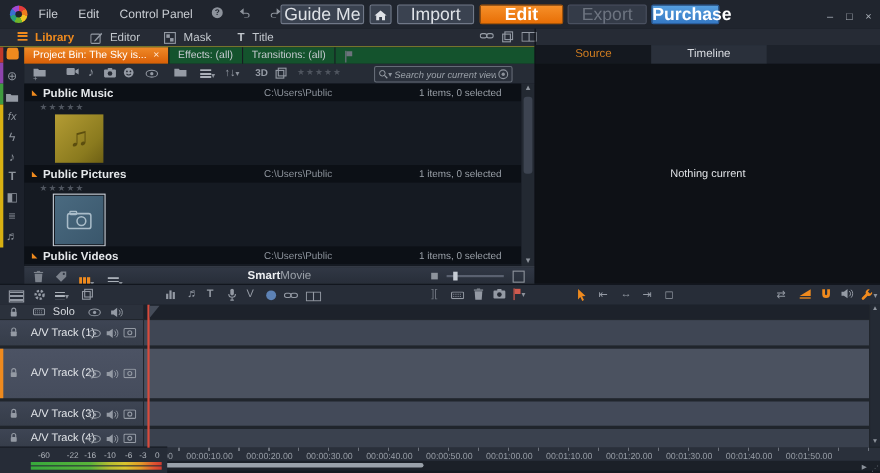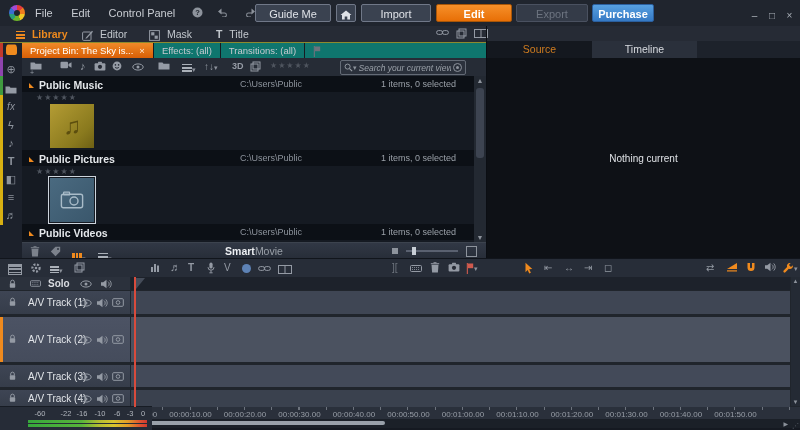--- a/index.html
+++ b/index.html
@@ -10,42 +10,42 @@
   .ic svg{display:block;}
   .orange{color:#ef8a1e;}
 
   
   .titlebar{left:0;top:0;width:800px;height:26px;background:#20252e;border-bottom:1px solid #121620;}
   .logo{left:9px;top:5px;width:16px;height:16px;border-radius:50%;
         background:conic-gradient(#e23b3b 0 14%,#f07c1e 14% 28%,#f2c724 28% 43%,#6fb52a 43% 58%,#2a9e7a 58% 72%,#3a6fd0 72% 86%,#a24ad2 86% 100%);}
   .logo::after{content:"";position:absolute;left:5px;top:5px;width:6px;height:6px;border-radius:50%;background:#20252e;}
   .menu{font-size:11px;color:#c8ccd2;padding:0 7px;line-height:26px;display:inline-block;}
   .tb-ico{font-size:11px;color:#8d939c;margin:0 5px;}
-  .btn{position:absolute;top:4px;height:18px;line-height:18px;text-align:center;font-size:11px;
+  .btn{position:absolute;top:4px;height:18px;line-height:18px;text-align:center;font-size:16px;
        border-radius:2px;box-sizing:border-box;}
   .btn-dark{background:#3a4250;border:1px solid #707888;color:#dfe2e7;}
   .btn-orange{background:linear-gradient(#f6902a,#e86f06);color:#fff;font-weight:bold;border:1px solid #a85608;}
   .btn-dim{background:#343b48;border:1px solid #4a5160;color:#6d7480;}
   .btn-blue{background:linear-gradient(#57a0e0,#3579c4);color:#fff;font-weight:bold;border:1px solid #2b5f9e;}
   .winctl{font-size:10px;color:#aab0b8;width:13px;text-align:center;display:inline-block;}
 
   
   .maintabs{left:0;top:26px;width:800px;height:16px;background:#262b35;}
   .mtab{position:absolute;top:0;height:16px;font-size:10.5px;line-height:16px;color:#c2c7cd;}
   .mtab .lbl{margin-left:4px;}
   .mtab.active{color:#ef8a1e;}
   .yellowline{left:0;top:42px;width:486px;height:1px;background:#8d8a2e;}
 
   
   .sidebar{left:0;top:43px;width:22px;height:215px;background:#1c212b;border-right:1px solid #11151c;}
   .sstrip{position:absolute;left:0;width:3px;}
   .sideico{position:absolute;left:0;width:22px;text-align:center;font-size:11px;color:#8d939c;}
 
   
-  .bintabs{left:22px;top:43px;width:464px;height:15px;background:#0f766e;display:flex;align-items:center;}
+  .bintabs{left:22px;top:43px;width:464px;height:15px;background:#14532d;display:flex;align-items:center;}
   .btab{height:15px;line-height:15px;font-size:9.5px;padding:0 8px;color:#c6cad0;border-right:1px solid #171b22;}
   .btab.active{background:linear-gradient(#f08a28,#d95f06);color:#fff;}
   .btab .x{margin-left:6px;color:#ffe9d6;}
 
   
   .libtoolbar{left:22px;top:58px;width:464px;height:18px;background:#262c36;border-bottom:1px solid #171b22;}
   .lt{position:absolute;top:3px;font-size:10px;color:#959ba5;}
   .caret{font-size:7px;color:#8d939c;}
   .searchbox{position:absolute;right:20px;top:2px;width:118px;height:13px;border:1px solid #646b76;border-radius:2px;
              background:#2b313c;display:flex;align-items:center;padding:0 3px;}
@@ -99,21 +99,21 @@
 
   
   .trackarea{left:0;top:277px;width:800px;height:130px;background:#20252c;}
   .solohead{position:absolute;left:0;top:0;width:130px;height:13px;background:#2b313c;}
   .sololane{position:absolute;left:131px;top:0;width:659px;height:13px;background:#1d222b;}
   .thead{position:absolute;left:0;width:130px;background:linear-gradient(#3e4554,#363d4a);}
   .thead.sel{background:linear-gradient(#4c5364,#454c5c);}
   .selstrip{position:absolute;left:0;width:3px;background:#ef8a1e;}
   .lane{position:absolute;left:131px;width:659px;}
   .tlabel{position:absolute;left:28px;font-size:10px;color:#e2e5e9;}
-  .ticon{position:absolute;font-weight:bold;}
+  .ticon{position:absolute;}
   .vscroll{left:791px;top:277px;width:9px;height:129px;background:#242a34;}
   .vscroll span{position:absolute;left:0;width:9px;text-align:center;font-size:6px;color:#8d939c;}
 
   
   .ruler{left:130px;top:407px;width:670px;height:12px;background:#2a303b;}
   .ruler::before{content:"";position:absolute;left:5px;top:0;width:660px;height:3px;
      background:repeating-linear-gradient(90deg,#6d737d 0 1px,transparent 1px 27.25px);}
   .rlabel{position:absolute;top:3px;font-size:8px;color:#989ea7;transform:translateX(-50%);white-space:nowrap;}
   .hscroll{left:130px;top:419px;width:670px;height:9px;background:#1b2028;}
   .hthumb{position:absolute;left:10px;top:2px;width:245px;height:4px;background:#99a0a9;border-radius:2px;}

